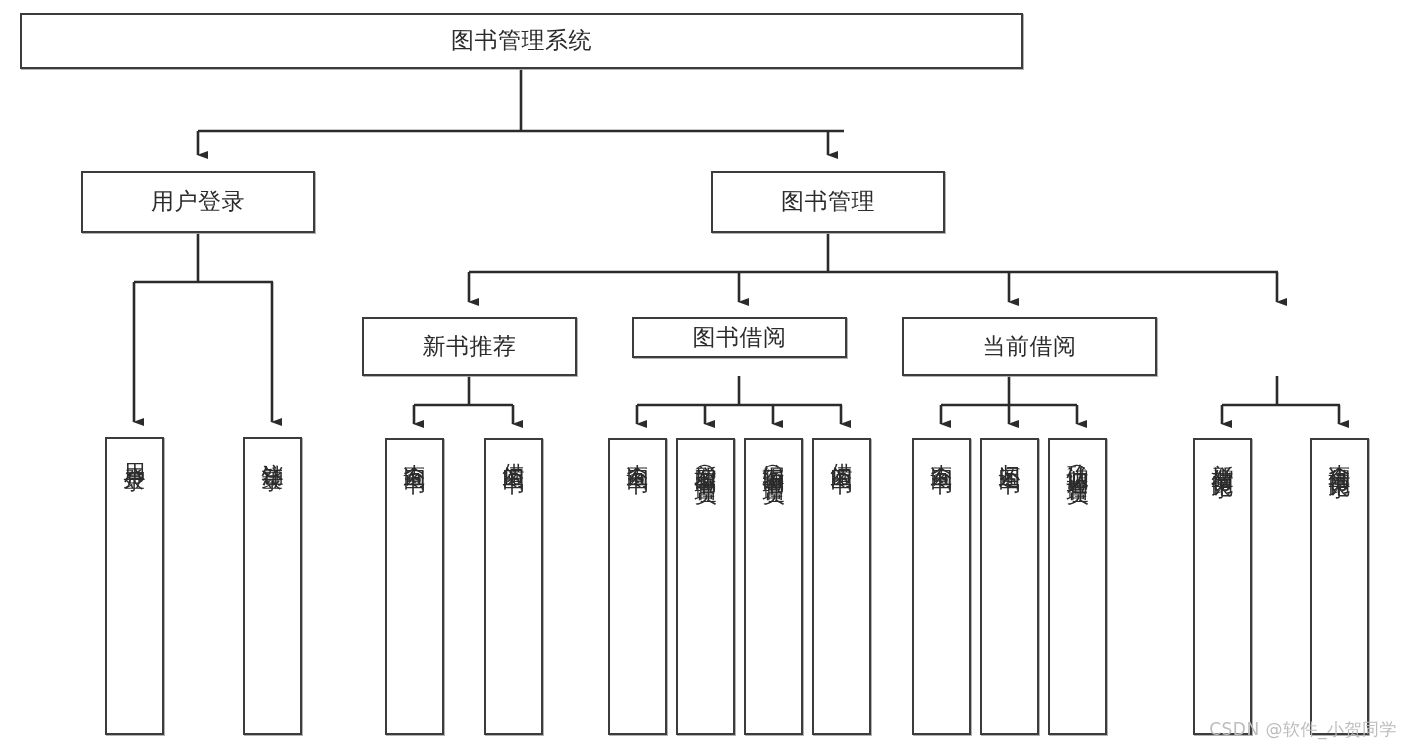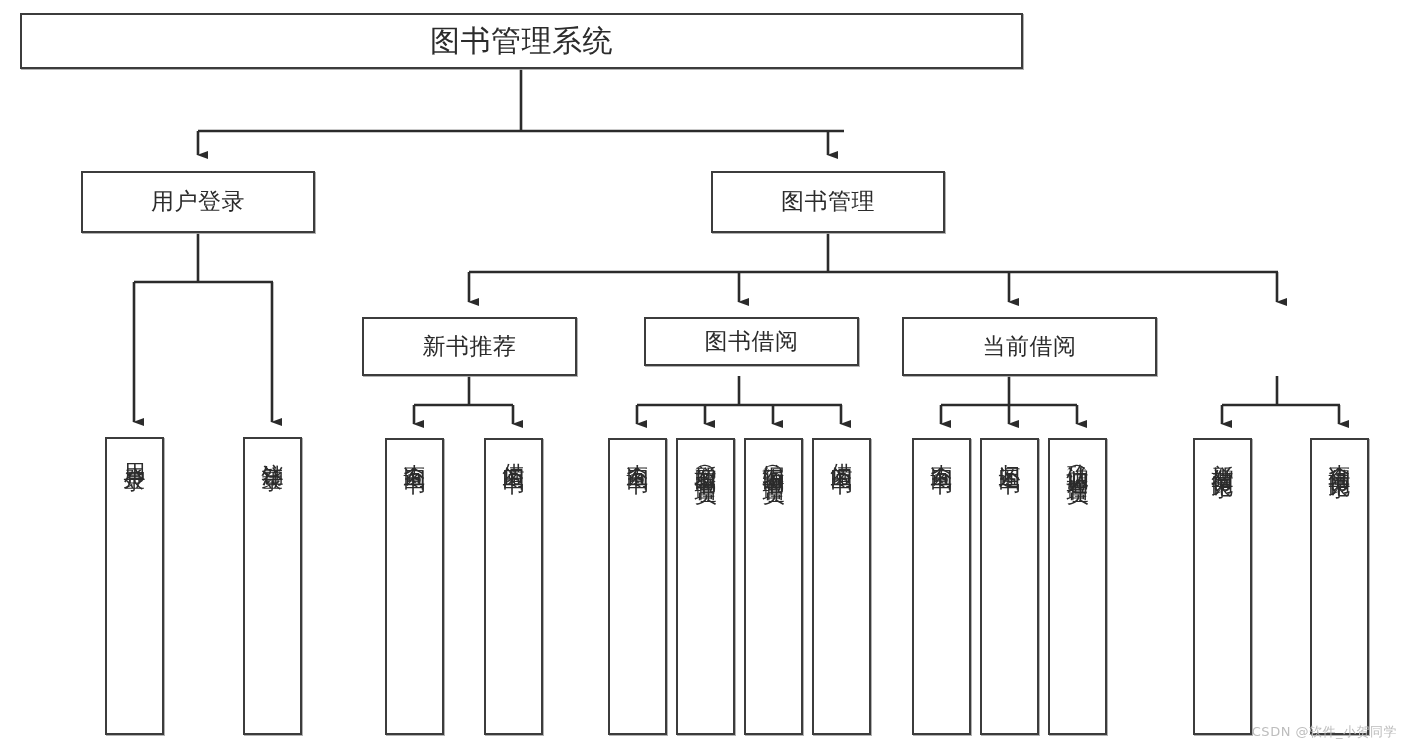--- a/index.html
+++ b/index.html
@@ -44,40 +44,40 @@
     text-align: center;
     line-height: 1.12;
     letter-spacing: 0.5px;
   }
   
   .node.horiz .label {
     writing-mode: horizontal-tb;
     font-size: 23px;
   }
   .node.root .label {
-    font-size: 30px;
+    font-size: 23px;
   }
   
   .node.vert {
     align-items: flex-start;
     padding-top: 6px;
   }
   .node.vert .label {
     writing-mode: vertical-rl;
     text-orientation: upright;
     font-size: 22px;
     line-height: 1.0;
     letter-spacing: 3px;
     white-space: nowrap;
   }
   #watermark {
     position: absolute;
     right: 8px;
     bottom: 6px;
-    font-size: 13px;
+    font-size: 17px;
     color: #bdbdbd;
     letter-spacing: 0.5px;
     z-index: 3;
     white-space: nowrap;
     user-select: none;
   }
 </style>
 </head>
 <body>
 
@@ -141,21 +141,21 @@
   <div class="node horiz" style="left:81px; top:171px; width:234px; height:62px;">
     <span class="label">用户登录</span>
   </div>
   <div class="node horiz" style="left:362px; top:317px; width:215px; height:59px;">
     <span class="label">新书推荐</span>
   </div>
 
   <div class="node horiz" style="left:711px; top:171px; width:234px; height:62px;">
     <span class="label">图书管理</span>
   </div>
-  <div class="node horiz" style="left:632px; top:317px; width:215px; height:49px;margin-left:12px;">
+  <div class="node horiz" style="left:632px; top:317px; width:215px; height:41px;">
     <span class="label">图书借阅</span>
   </div>
   <div class="node horiz" style="left:902px; top:317px; width:255px; height:59px;">
     <span class="label">当前借阅</span>
   </div>
 
   <div class="node vert" style="left:105px; top:437px; width:59px; height:298px;">
     <span class="label">用户登录</span>
   </div>
   <div class="node vert" style="left:243px; top:437px; width:59px; height:298px;">

